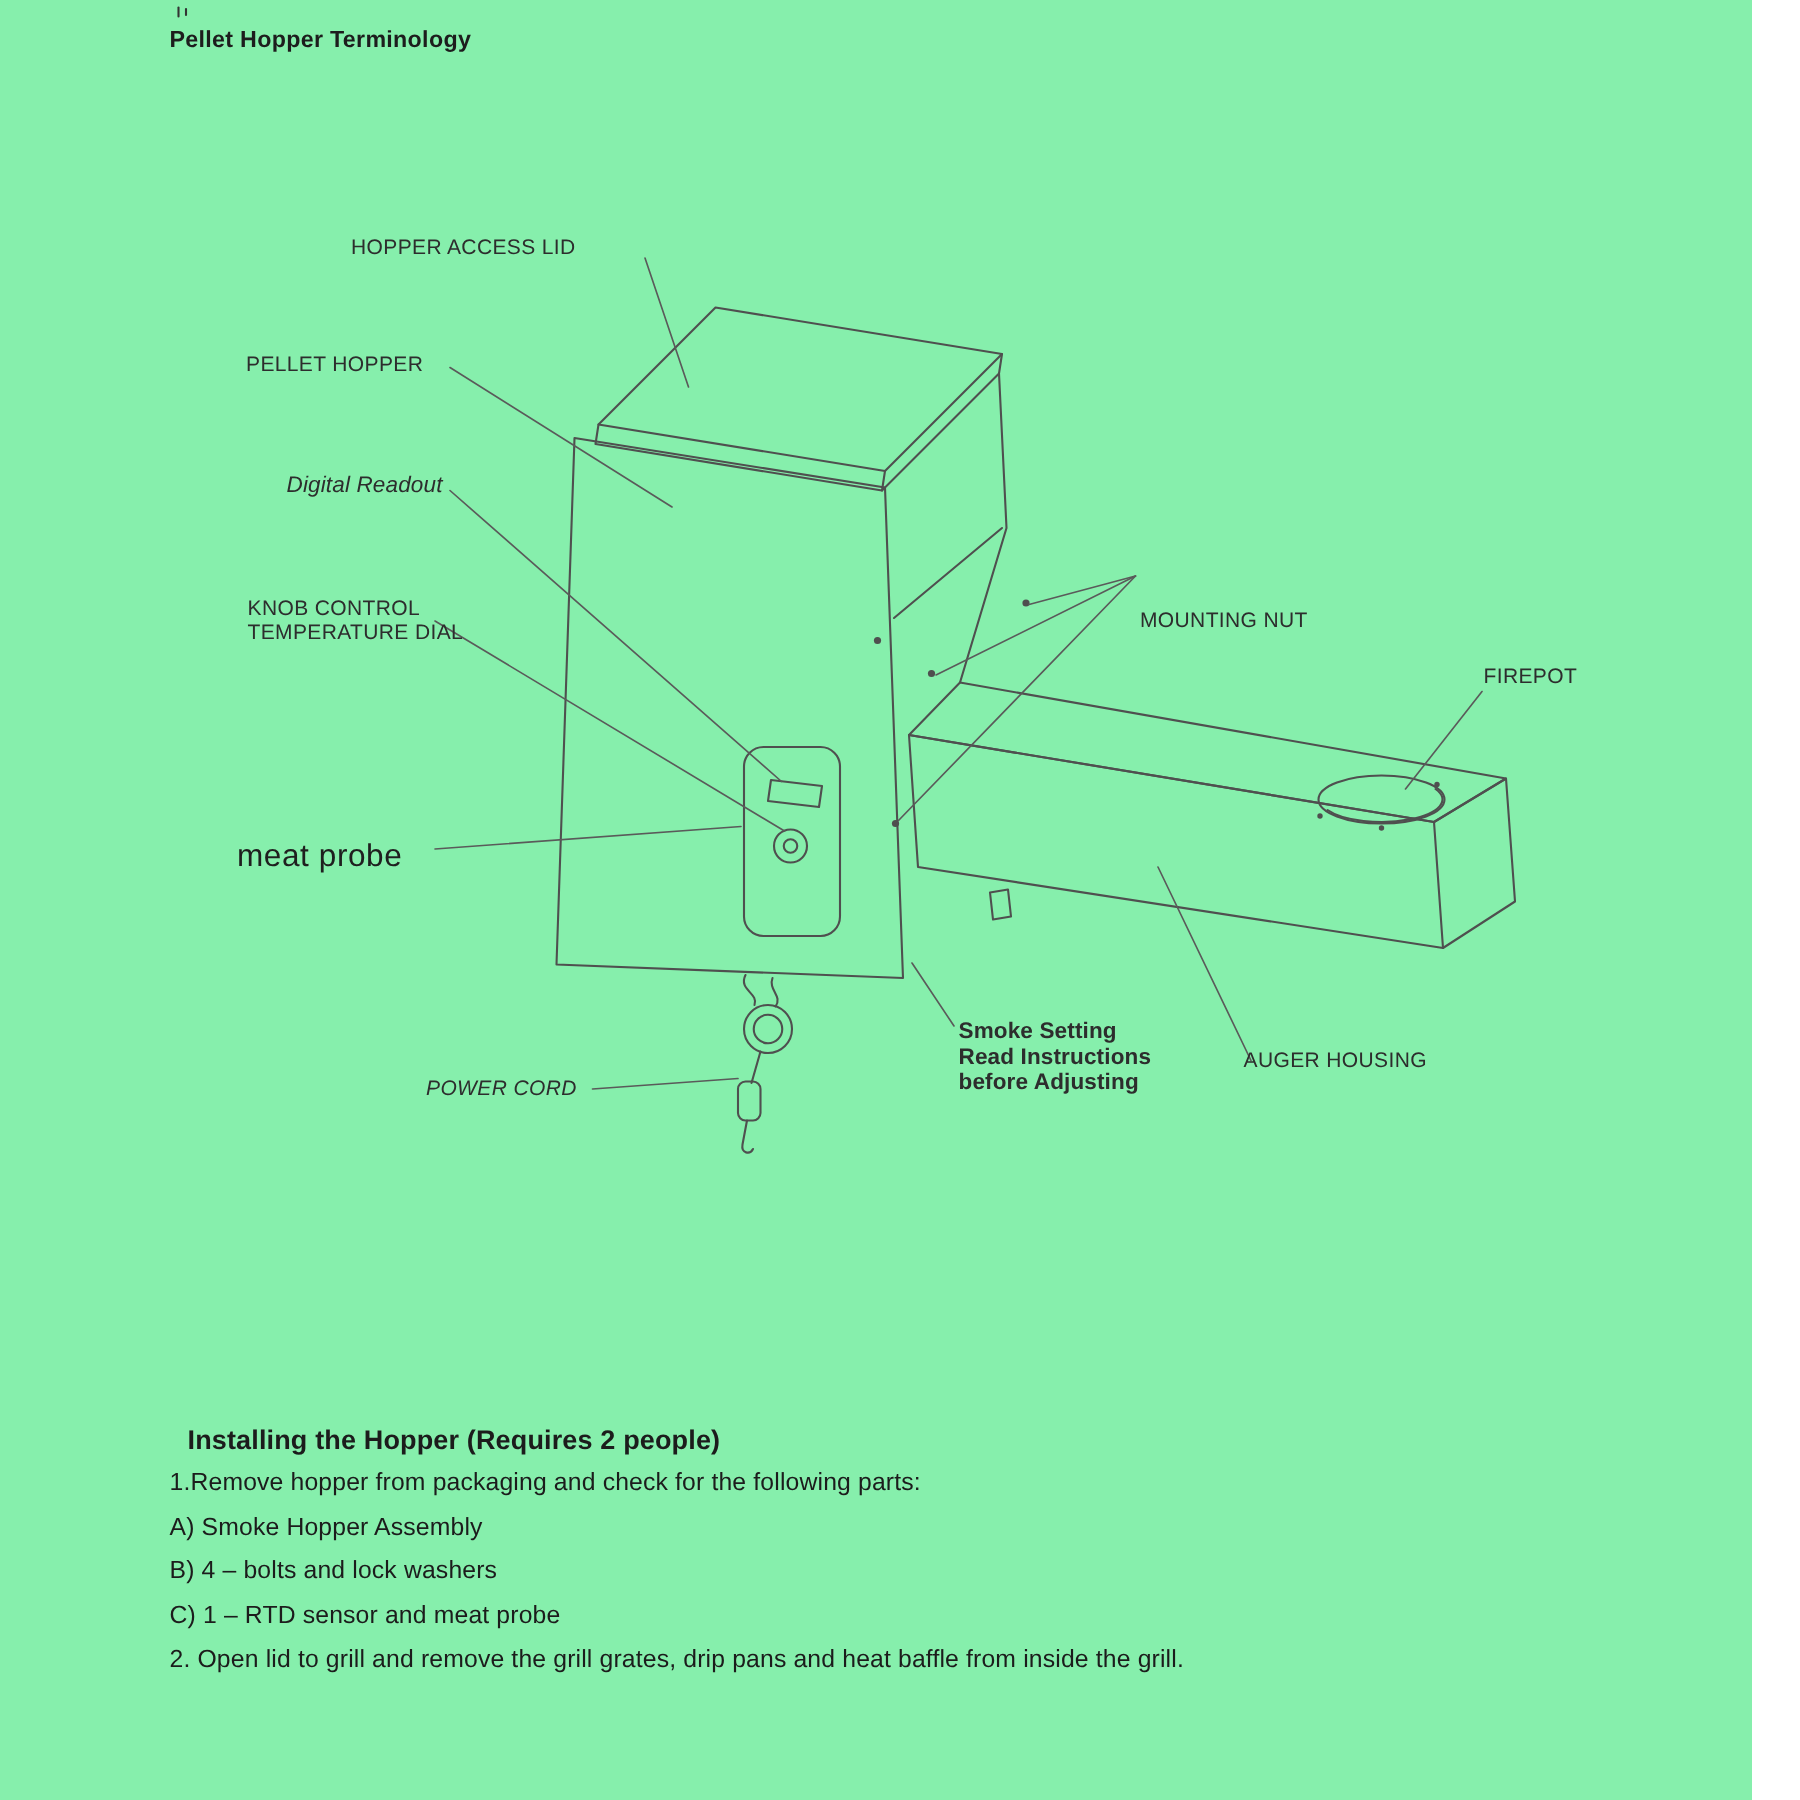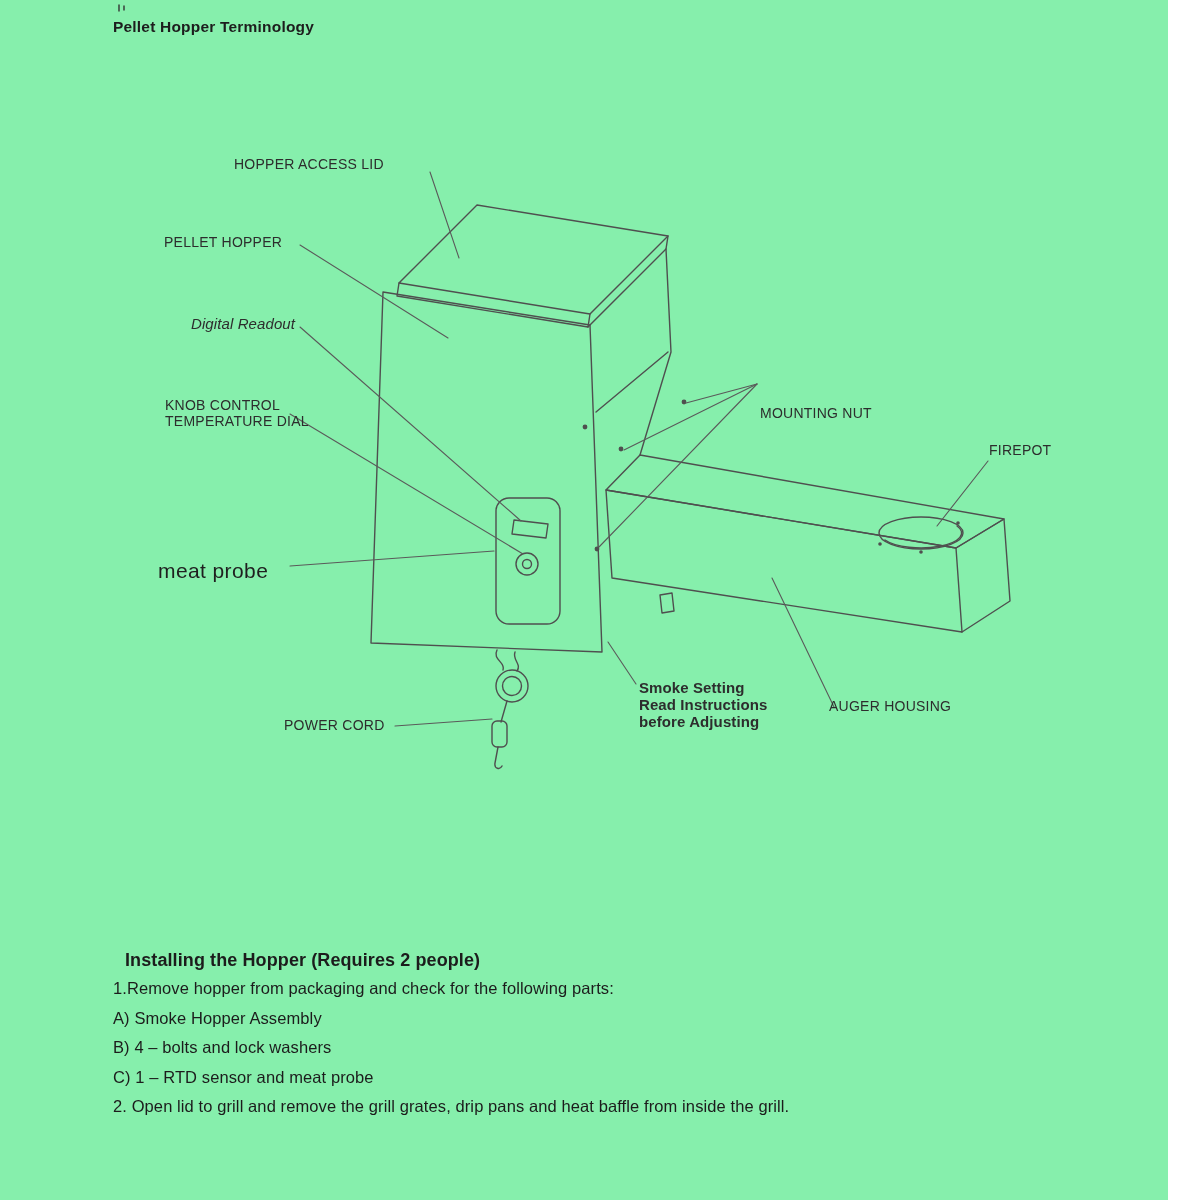--- a/index.html
+++ b/index.html
@@ -6,21 +6,21 @@
   body{width:1200px;height:1200px;background:#ffffff;font-family:"Liberation Sans",sans-serif;}
   .page{position:relative;width:1168px;height:1200px;background:#86efac;overflow:hidden;color:#2d2d2d;}
   .title{position:absolute;left:113px;top:18px;margin:0;font-size:15.5px;font-weight:700;letter-spacing:.2px;color:#1d1d1d;}
   .art{position:absolute;left:0;top:0;width:1200px;height:1200px;}
   .lbl{position:absolute;font-size:14px;color:#2d2d2d;letter-spacing:.25px;white-space:nowrap;line-height:15.5px;}
   .lbl-lid{left:234px;top:157px;}
   .lbl-pellet{left:164px;top:235px;}
   .lbl-digital{left:191px;top:316px;font-size:15px;letter-spacing:.1px;font-style:italic;}
   .lbl-knob{left:137px;top:398px;margin-left:28px;}
   .lbl-meat{left:158px;top:563px;font-size:21px;letter-spacing:.4px;color:#1f1f1f;}
-  .lbl-power{left:284px;top:718px;}
+  .lbl-power{left:284px;top:718px;font-style:italic;}
   .lbl-mounting{left:760px;top:366px;margin-top:40px;}
   .lbl-firepot{left:989px;top:443px;}
   .lbl-smoke{left:639px;top:679px;font-weight:600;font-size:15px;line-height:17px;letter-spacing:.1px;}
   .lbl-auger{left:829px;top:699px;}
   .instructions{position:absolute;left:113px;top:950px;width:980px;color:#1c1c1c;}
   .ins-heading{font-size:18px;font-weight:700;margin:0 0 8px 12px;letter-spacing:.1px;}
   .ins-line{font-size:16.5px;margin:0 0 10.5px 0;letter-spacing:.1px;}
   .serif{font-family:"Liberation Serif",serif;font-size:17.5px;}
 </style>
 </head>

